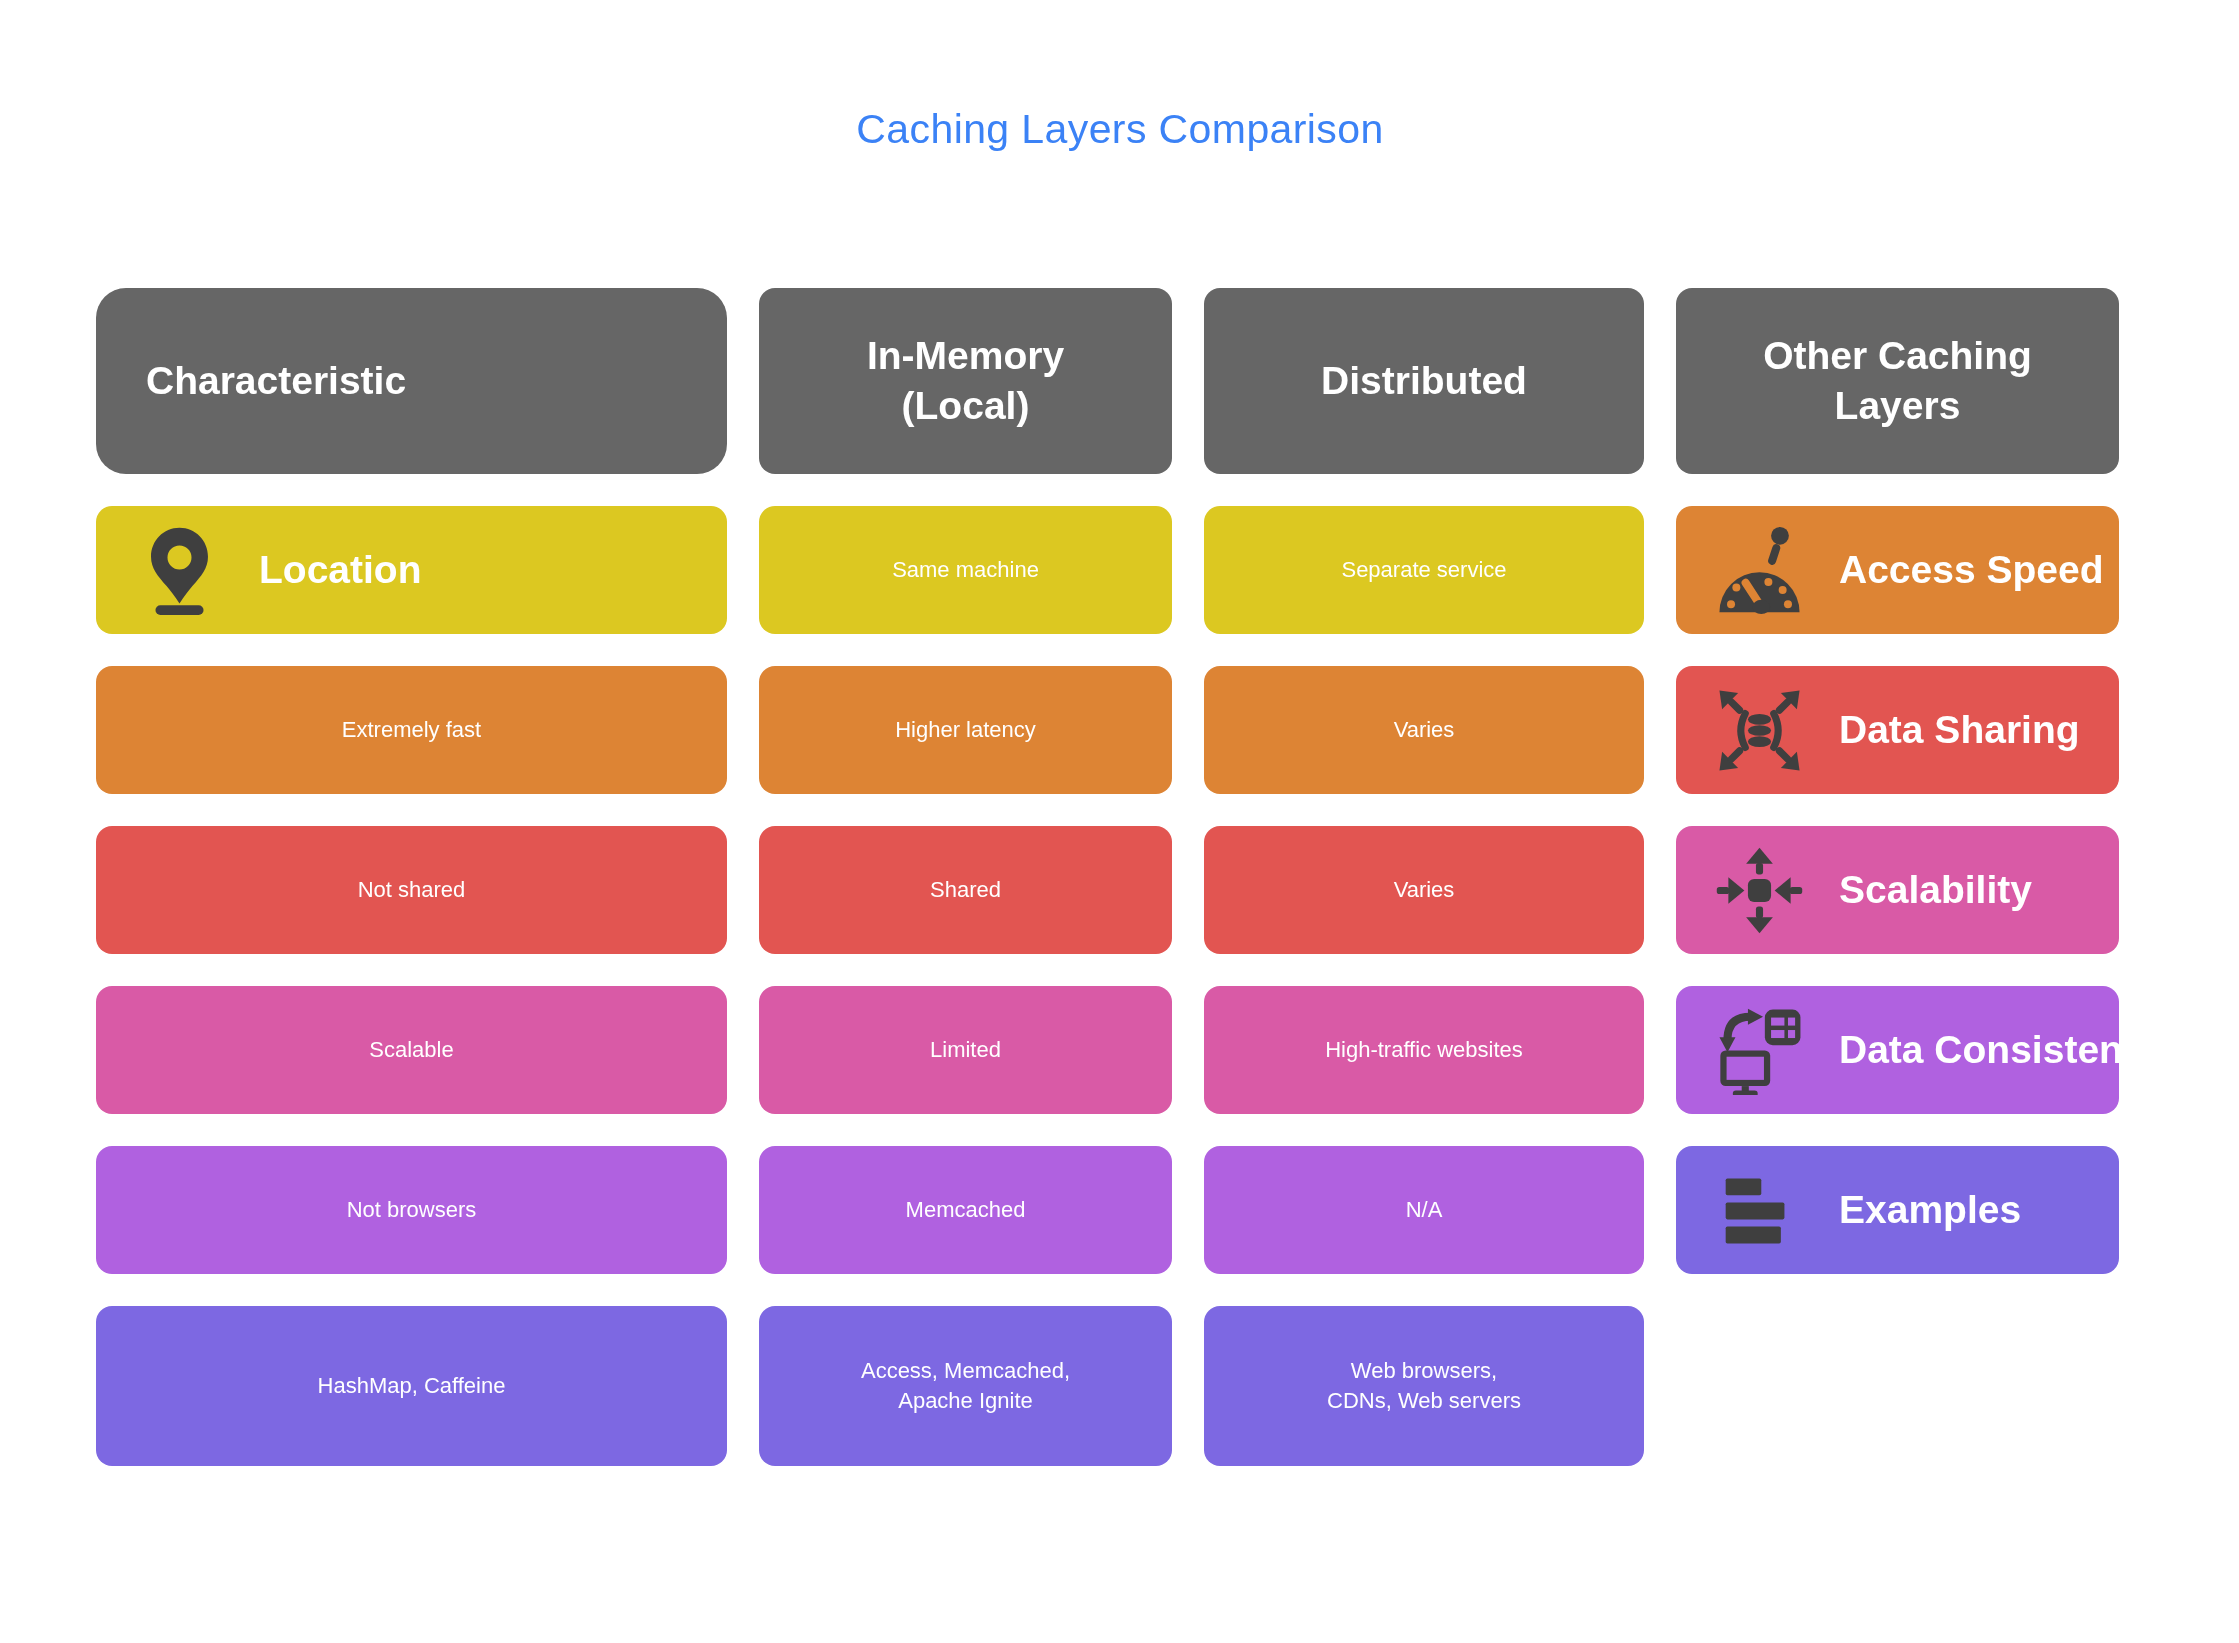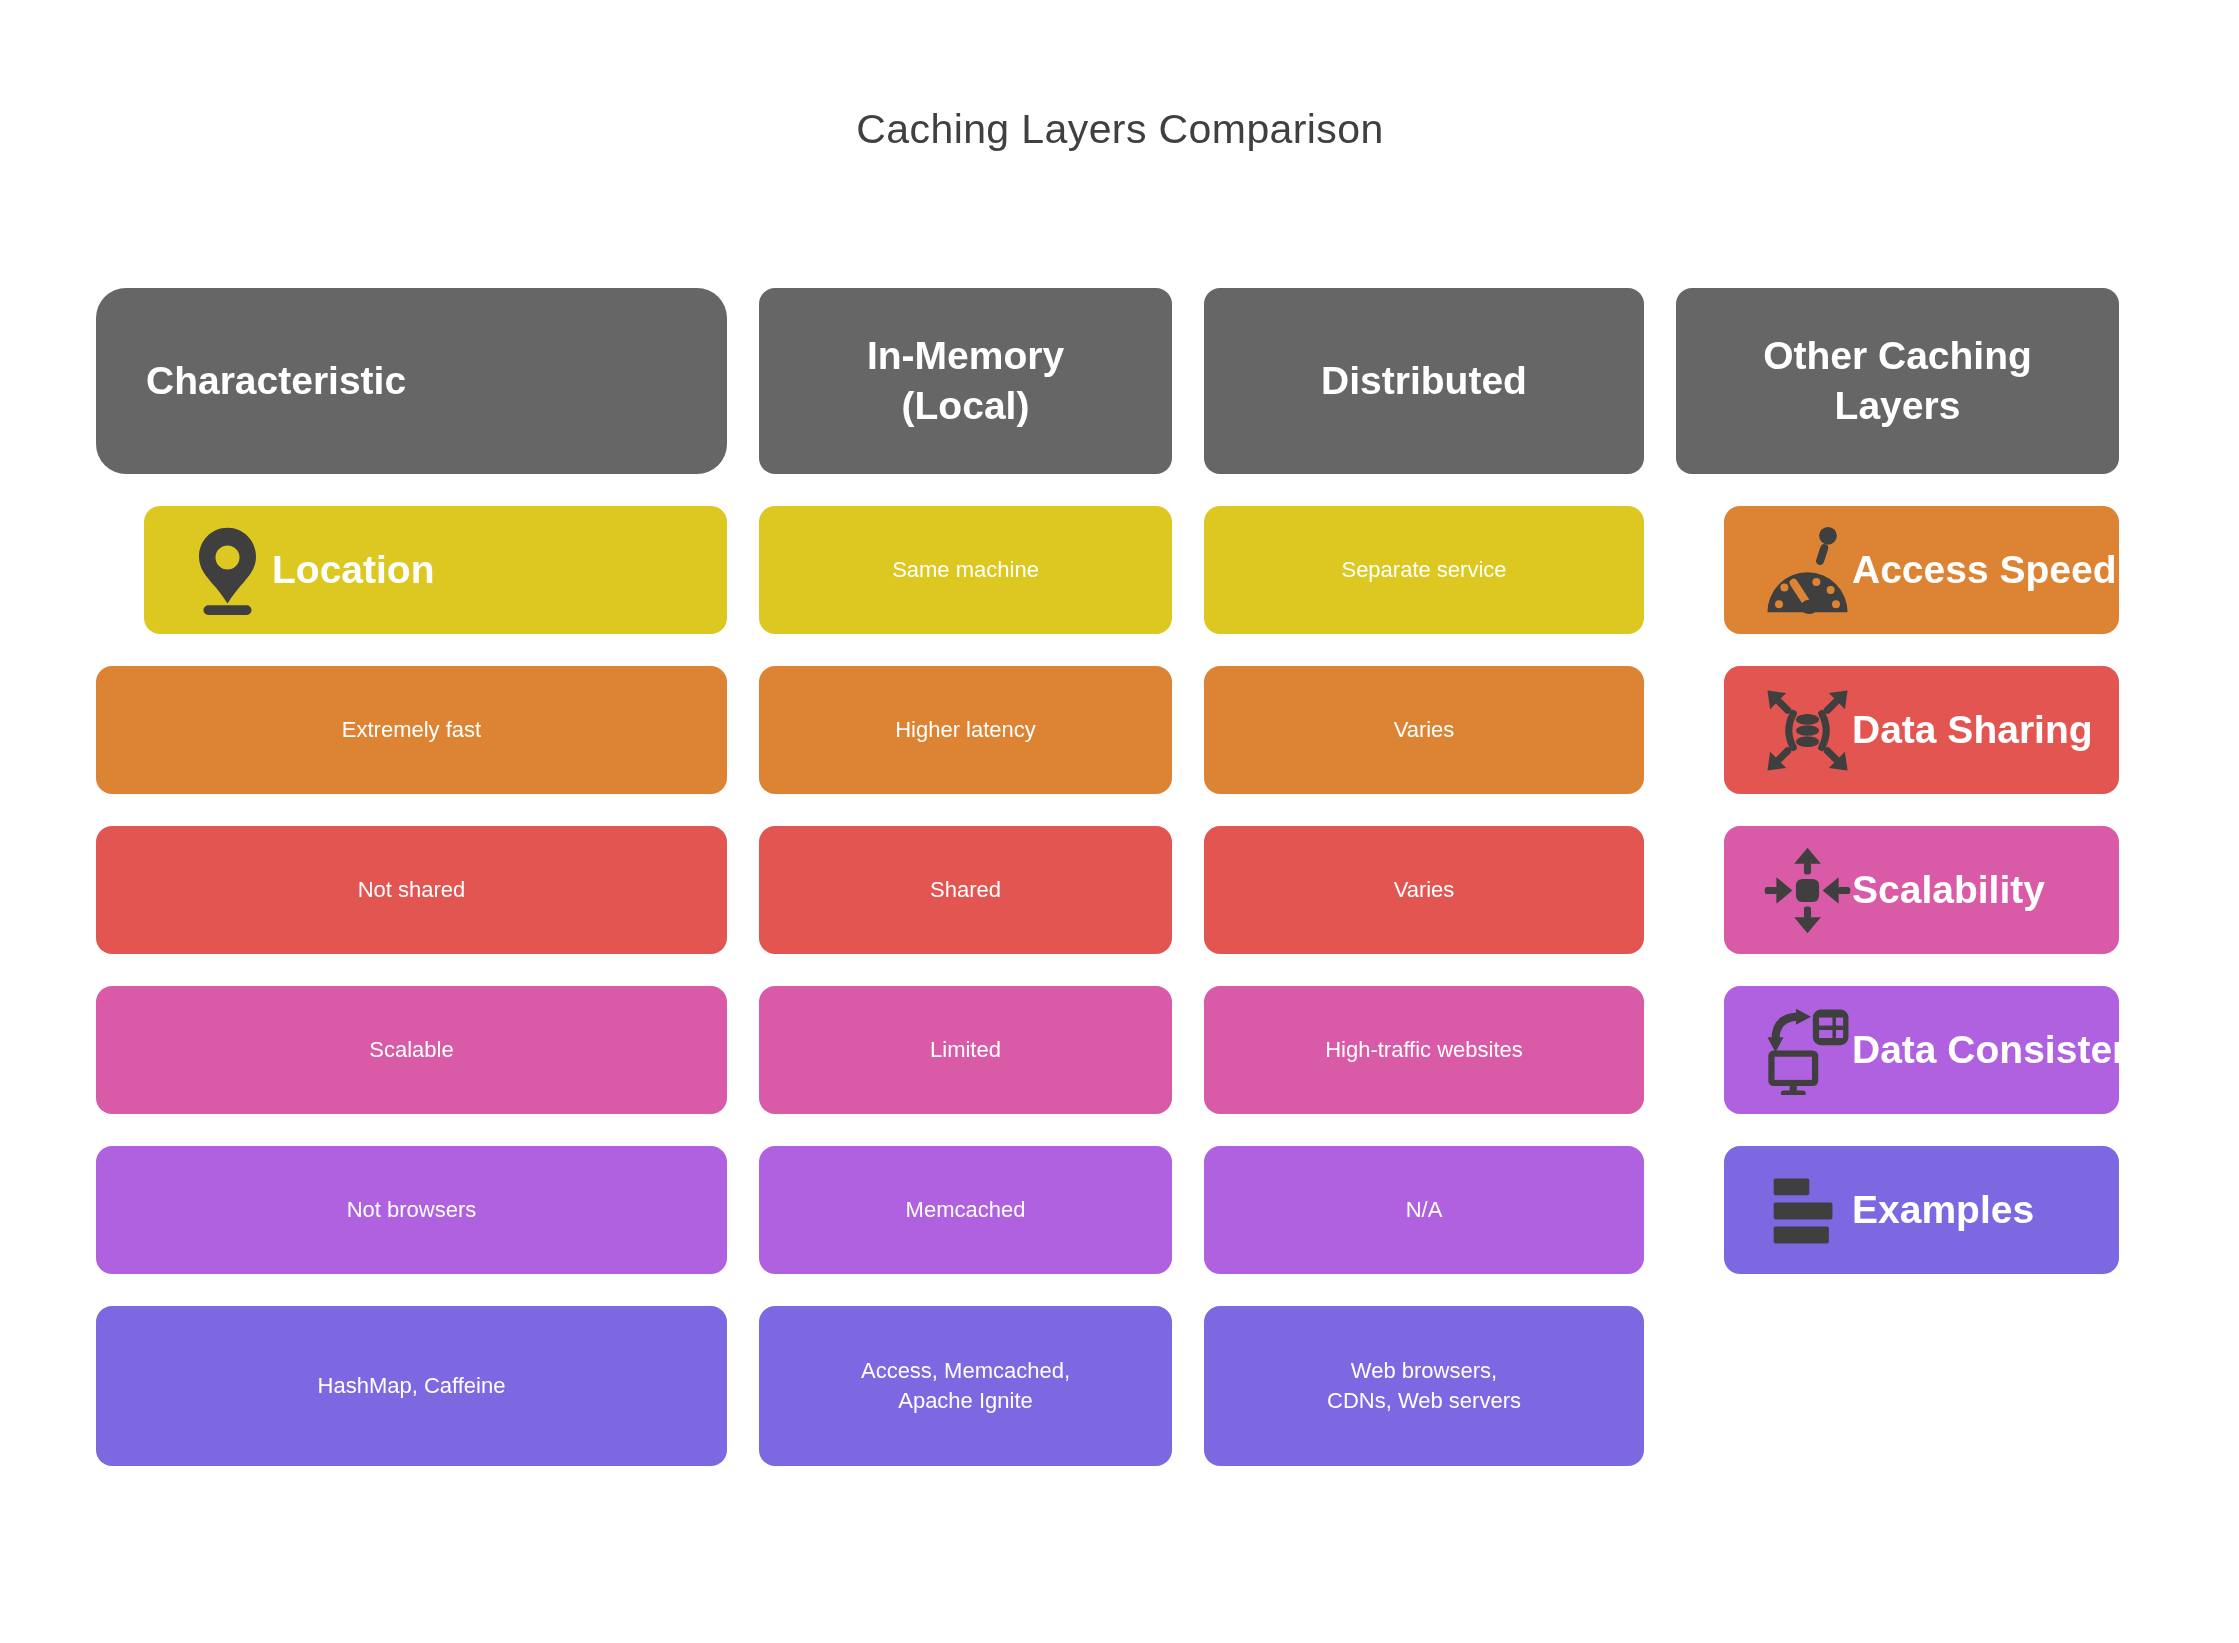--- a/index.html
+++ b/index.html
@@ -8,21 +8,21 @@
     width: 2240px; height: 1644px;
     background: #ffffff;
     font-family: "Liberation Sans", sans-serif;
     overflow: hidden;
   }
   .title {
     padding-top: 106px;
     text-align: center;
     font-size: 41px;
     font-weight: 500;
-    color: #404040;
+    color: #3b82f6;
     letter-spacing: 0.4px;
   }
   .grid {
     margin: 135px 0 0 96px;
     width: 2023px;
     display: grid;
     grid-template-columns: 631px 413px 440px 443px;
     grid-template-rows: 186px repeat(5, 128px) 160px;
     column-gap: 32px;
     row-gap: 32px;
@@ -48,24 +48,24 @@
   .hdr-first {
     justify-content: flex-start;
     text-align: left;
     padding-left: 50px;
     border-radius: 30px;
   }
   .label {
     justify-content: flex-start;
     text-align: left;
     padding-left: 39px;
+    gap: 35px;
     font-size: 39px;
     font-weight: 700;
     white-space: nowrap;
-    margin-left: 48px;
   }
   .icon {
     width: 89px; height: 89px;
     flex: 0 0 auto;
     display: flex; align-items: center; justify-content: center;
   }
   .icon svg { width: 100%; height: 100%; fill: var(--icon, #3f3f3f); }
 </style>
 </head>
 <body style="--icon: #3f3f3f;">

